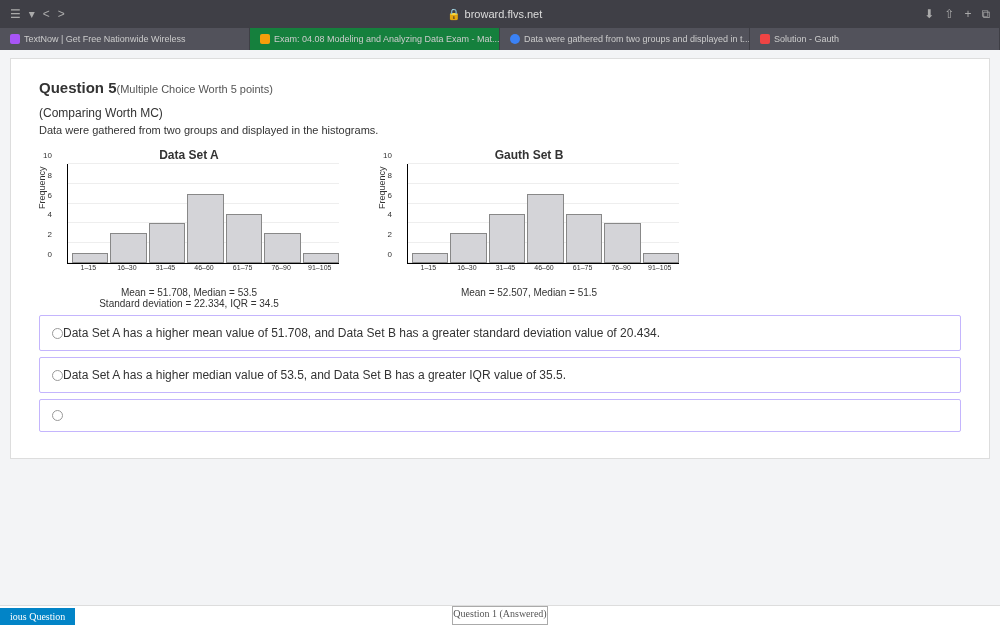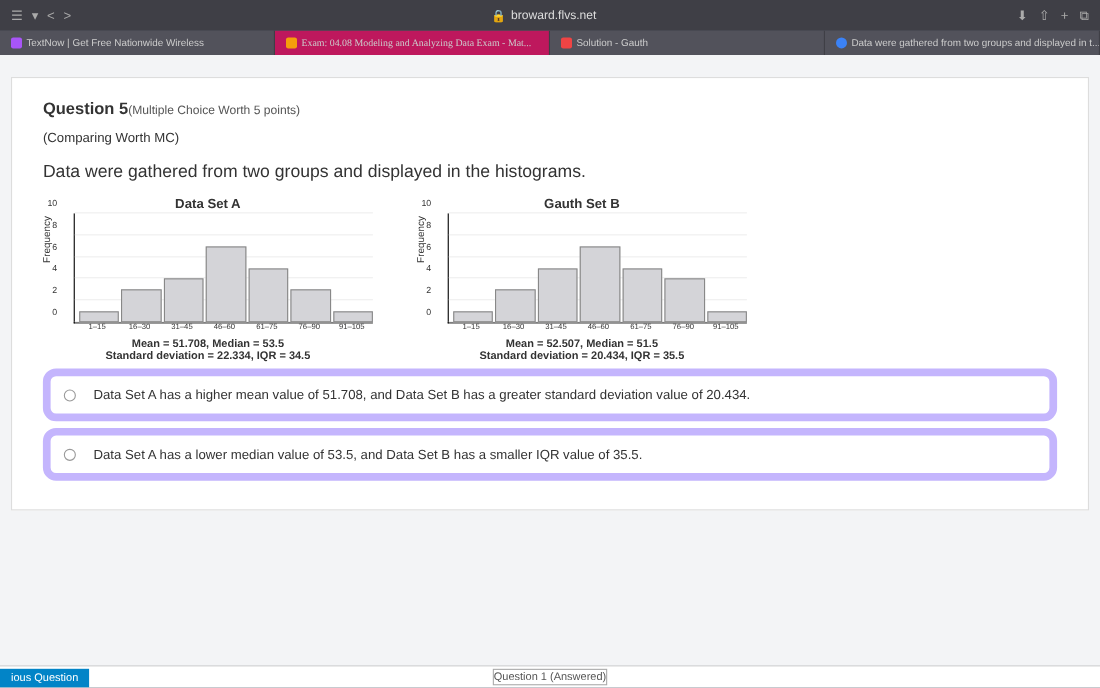--- a/index.html
+++ b/index.html
@@ -3,45 +3,45 @@
 <meta charset="utf-8">
 <style>
 * { margin: 0; padding: 0; box-sizing: border-box; }
 body { font-family: Arial, sans-serif; background: #6b7280; width: 1000px; height: 625px; overflow: hidden; font-size: 12px; color: #333; }
 .browser-bar { background: #3f3f46; height: 28px; display: flex; align-items: center; padding: 0 10px; color: #ccc; gap: 10px; }
 .browser-bar .nav-icons { display: flex; gap: 8px; align-items: center; }
 .browser-bar .url-bar { flex: 1; display: flex; justify-content: center; align-items: center; gap: 4px; color: #ddd; font-size: 11px; }
 .browser-bar .right-icons { display: flex; gap: 10px; }
 .tab-strip { background: #52525b; height: 22px; display: flex; color: #ccc; font-size: 9px; }
 .tab-strip .tab { flex: 1; padding: 4px 10px; border-right: 1px solid #3f3f46; display: flex; align-items: center; gap: 4px; overflow: hidden; white-space: nowrap; text-overflow: ellipsis; }
-.tab-strip .tab.active { background: #be185d; font-family: Liberation Serif, serif; }
+.tab-strip .tab.active { background: #15803d; }
 .tab-icon { width: 10px; height: 10px; border-radius: 2px; flex-shrink: 0; }
-.content-wrap { background: #f3f4f6; height: 555px; padding: 20px 10px; overflow: hidden; }
+.content-wrap { background: #f3f4f6; height: 555px; padding: 8px 10px; overflow: hidden; }
 .card { background: #fff; border: 1px solid #ddd; padding: 20px 28px; }
 .question-title { font-size: 15px; font-weight: bold; }
 .question-title .worth { font-weight: normal; font-size: 11px; color: #555; }
 .sub { margin-top: 10px; font-size: 12px; }
-.prompt { margin: 16px 0 12px; font-size: 16px; }
+.prompt { margin: 4px 0 12px; font-size: 11px; }
 .charts-row { display: flex; gap: 40px; margin-bottom: 6px; }
 .chart-box { width: 300px; }
 .chart-area { position: relative; height: 100px; border-left: 1px solid #000; border-bottom: 1px solid #000; margin-left: 28px; }
 .chart-title { text-align: center; font-weight: bold; font-size: 12px; margin-bottom: 2px; }
 .y-label { position: absolute; left: -26px; top: 50%; transform: rotate(-90deg) translateX(10px); font-size: 9px; transform-origin: left center; }
 .y-ticks { position: absolute; left: -14px; top: 0; bottom: 0; width: 12px; font-size: 8px; }
 .y-tick { position: absolute; right: 14px; transform: translateY(-50%); }
 .bars { position: absolute; left: 0; bottom: 0; right: 0; top: 0; display: flex; align-items: flex-end; padding-left: 4px; gap: 2px; }
 .bar { background: #d4d4d8; border: 1px solid #888; flex: 1; }
 .gridline { position: absolute; left: 0; right: 0; border-top: 1px solid #eee; z-index: 0; }
 .x-ticks { margin-left: 28px; font-size: 7px; display: flex; padding-left: 2px; gap: 0; }
 .x-tick { flex: 1; text-align: center; white-space: nowrap; }
-.stats { text-align: center; font-size: 10px; margin-top: 6px; font-weight: bold; }
+.stats { text-align: center; font-size: 10px; margin-top: 16px; }
 .compare-prompt { margin: 20px 0 10px; font-size: 12px; }
-.option { border: 7px solid #c4b5fd; border-radius: 12px; padding: 10px 12px; margin-bottom: 6px; display: flex; align-items: center; gap: 16px; font-size: 12px; }
+.option { border: 1px solid #c4b5fd; border-radius: 2px; padding: 10px 12px; margin-bottom: 6px; display: flex; align-items: center; gap: 0; font-size: 12px; }
 .radio { width: 11px; height: 11px; border: 1px solid #999; border-radius: 50%; flex-shrink: 0; }
-.footer-bar { background: #fff; border-top: 1px solid #ddd; height: 20px; display: flex; align-items: center; justify-content: center; position: relative; }
+.footer-bar { background: #fff; border-top: 1px solid #ddd; height: 20px; display: flex; justify-content: center; position: relative; font-family: Liberation Serif, serif; }
 .prev-btn { position: absolute; left: 0; bottom: 0; background: #0284c7; color: #fff; padding: 3px 10px; font-size: 10px; }
 .q-select { border: 1px solid #aaa; padding: 1px 0; font-size: 10px; color: #555; }
 .icon-btn { color: #aaa; cursor: default; }
 </style>
 </head>
 <body>
 
 <div class="browser-bar">
   <div class="nav-icons">
     <span class="icon-btn">☰</span>
@@ -64,26 +64,26 @@
 <div class="tab-strip">
   <div class="tab">
     <span class="tab-icon" style="background:#a855f7"></span>
     <span>TextNow | Get Free Nationwide Wireless</span>
   </div>
   <div class="tab active">
     <span class="tab-icon" style="background:#f59e0b"></span>
     <span>Exam: 04.08 Modeling and Analyzing Data Exam - Mat...</span>
   </div>
   <div class="tab">
+    <span class="tab-icon" style="background:#3b82f6;border-radius:50%"></span>
+    <span>Data were gathered from two groups and displayed in t...</span>
+  </div>
+  <div class="tab">
     <span class="tab-icon" style="background:#ef4444"></span>
     <span>Solution - Gauth</span>
-  </div>
-  <div class="tab">
-    <span class="tab-icon" style="background:#3b82f6;border-radius:50%"></span>
-    <span>Data were gathered from two groups and displayed in t...</span>
   </div>
 </div>
 
 <div class="content-wrap">
   <div class="card">
     <div class="question-title">
       <span>Question 5</span><span class="worth">(Multiple Choice Worth 5 points)</span>
     </div>
     <div class="sub">(Comparing Worth MC)</div>
     <div class="prompt">Data were gathered from two groups and displayed in the histograms.</div>
@@ -163,34 +163,36 @@
             <div class="x-tick">1–15</div>
             <div class="x-tick">16–30</div>
             <div class="x-tick">31–45</div>
             <div class="x-tick">46–60</div>
             <div class="x-tick">61–75</div>
             <div class="x-tick">76–90</div>
             <div class="x-tick">91–105</div>
           </div>
         <div class="stats">
           <div>Mean = 52.507, Median = 51.5</div>
-          <div>Standard deviation = 20.434, IQR = 35.5</div>
         </div>
       </div>
     </div>
 
 
     <div id="options">
         <div class="option">
           <div class="radio"></div>
           <span>Data Set A has a higher mean value of 51.708, and Data Set B has a greater standard deviation value of 20.434.</span>
         </div>
         <div class="option">
           <div class="radio"></div>
-          <span>Data Set A has a lower median value of 53.5, and Data Set B has a smaller IQR value of 35.5.</span>
+          <span>Data Set A has a higher median value of 53.5, and Data Set B has a greater IQR value of 35.5.</span>
+        </div>
+        <div class="option">
+          <div class="radio"></div>
         </div>
       </div>
   </div>
 </div>
 
 <div class="footer-bar">
   <div class="prev-btn">ious Question</div>
   <div class="q-select">Question 1 (Answered)</div>
 </div>
 

